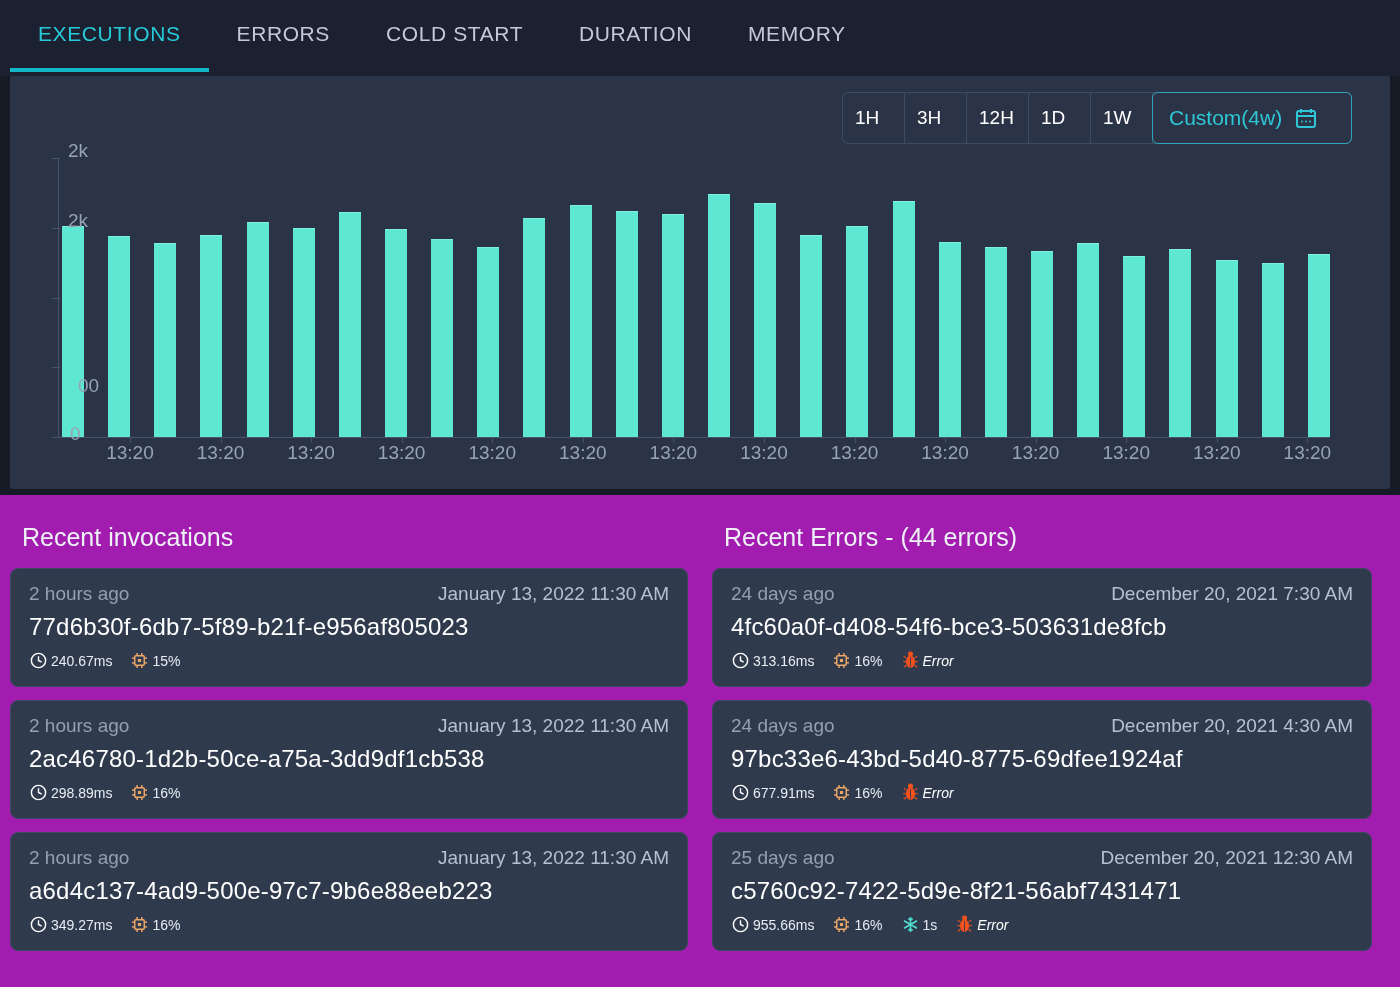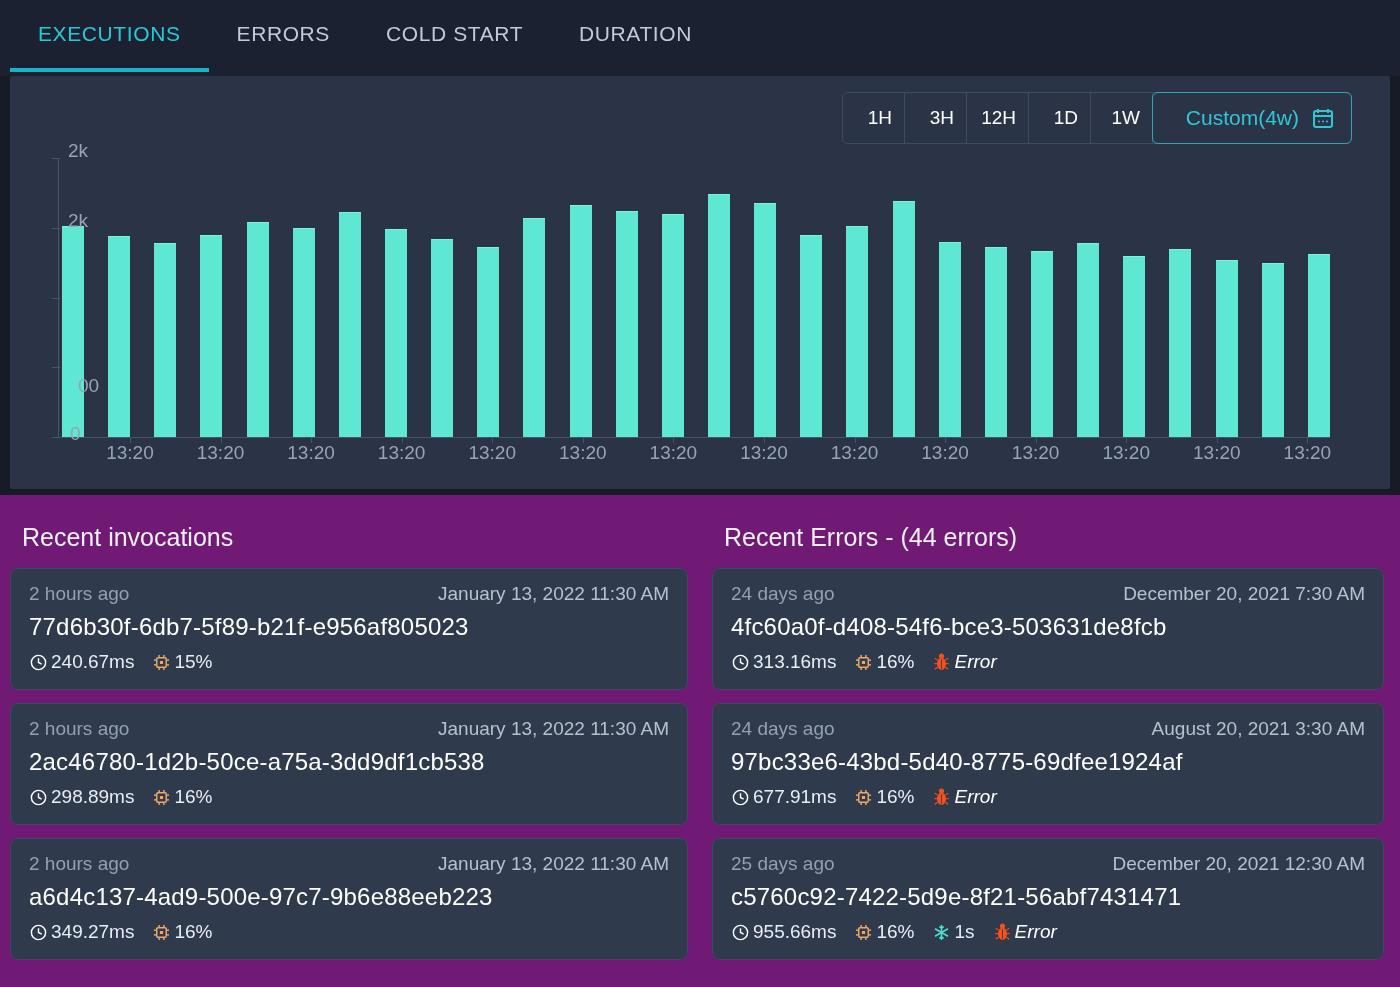--- a/index.html
+++ b/index.html
@@ -47,21 +47,21 @@
   .range-group {
     position: absolute; right: 38px; top: 16px;
     display: flex; align-items: stretch;
     height: 52px;
     border: 1px solid #3e4c63;
     border-radius: 6px;
     background: #2b3446;
   }
   .range-btn {
     min-width: 62px;
-    display: flex; align-items: center; justify-content: flex-end;
+    display: flex; align-items: center; justify-content: flex-start;
     color: #ffffff; font-size: 19px;
     border-right: 1px solid #3e4c63;
     cursor: pointer; user-select: none;
     padding: 0 12px;
   }
   .range-btn:last-child { border-right: none; }
   .range-btn.custom {
     color: #2ec7d6;
     border: 1px solid #2ea4b5;
     border-radius: 6px;
@@ -115,25 +115,25 @@
     transform: translateX(-50%);
     white-space: nowrap;
   }
   .x-tick {
     position: absolute; top: 361px; width: 1px; height: 6px; background: #46536a;
   }
 
   
   .lists {
     position: absolute; left: 0; top: 495px; width: 1400px; height: 492px;
-    background: #701a75;
+    background: #a21caf;
     display: flex;
   }
   .col { width: 700px; padding: 0 12px 0 10px; }
-  .col.right { padding-left: 12px; padding-right: 16px; }
+  .col.right { padding-left: 12px; padding-right: 28px; }
   .col-title {
     color: #eef2f7; font-size: 25px; font-weight: normal;
     padding: 28px 4px 16px 12px;
   }
   .card {
     background: #2f3a4d;
     border: 1px solid #3c4961;
     border-radius: 8px;
     padding: 14px 18px 16px 18px;
     margin-bottom: 13px;
@@ -144,33 +144,34 @@
   .rel-time { color: #93a0b2; font-size: 19px; }
   .abs-time { color: #b6c0cf; font-size: 19px; }
   .card-id {
     color: #ffffff; font-size: 24px;
     margin: 8px 0 10px 0;
     letter-spacing: 0.2px;
   }
   .card-meta { display: flex; align-items: center; gap: 18px; }
   .meta {
     display: inline-flex; align-items: center; gap: 3px;
-    font-size: 19px; color: #e8edf4;
+    font-size: 14px; color: #e8edf4;
   }
   .meta svg { display: block; }
   .meta.err { color: #ffffff; font-style: italic; }
 </style>
 </head>
 <body>
 
 <div class="tabbar">
   <div class="tab active"><span>EXECUTIONS</span></div>
   <div class="tab"><span>ERRORS</span></div>
   <div class="tab"><span>COLD START</span></div>
   <div class="tab"><span>DURATION</span></div>
+  <div class="tab"><span>MEMORY</span></div>
 </div>
 
 <div class="chart-panel">
 
   <div class="range-group">
     <div class="range-btn">
         <span>1H</span>
       </div>
     <div class="range-btn">
         <span>3H</span>
@@ -440,21 +441,21 @@
                   <line x1="12" y1="8" x2="12" y2="20" stroke="#2f3a4d" stroke-width="1.1"></line>
                 </svg>
               </span>
               <span>Error</span>
             </span>
           </div>
         </div>
         <div class="card">
           <div class="card-top">
             <span class="rel-time">24 days ago</span>
-            <span class="abs-time">August 20, 2021 3:30 AM</span>
+            <span class="abs-time">December 20, 2021 4:30 AM</span>
           </div>
           <div class="card-id">97bc33e6-43bd-5d40-8775-69dfee1924af</div>
           <div class="card-meta">
             <span class="meta">
               <span>
                 <svg width="19" height="19" viewBox="0 0 24 24" fill="none" stroke="#ffffff" stroke-width="1.8">
                   <circle cx="12" cy="12" r="9"></circle>
                   <polyline points="12,6.5 12,12 16,14"></polyline>
                 </svg>
               </span>

